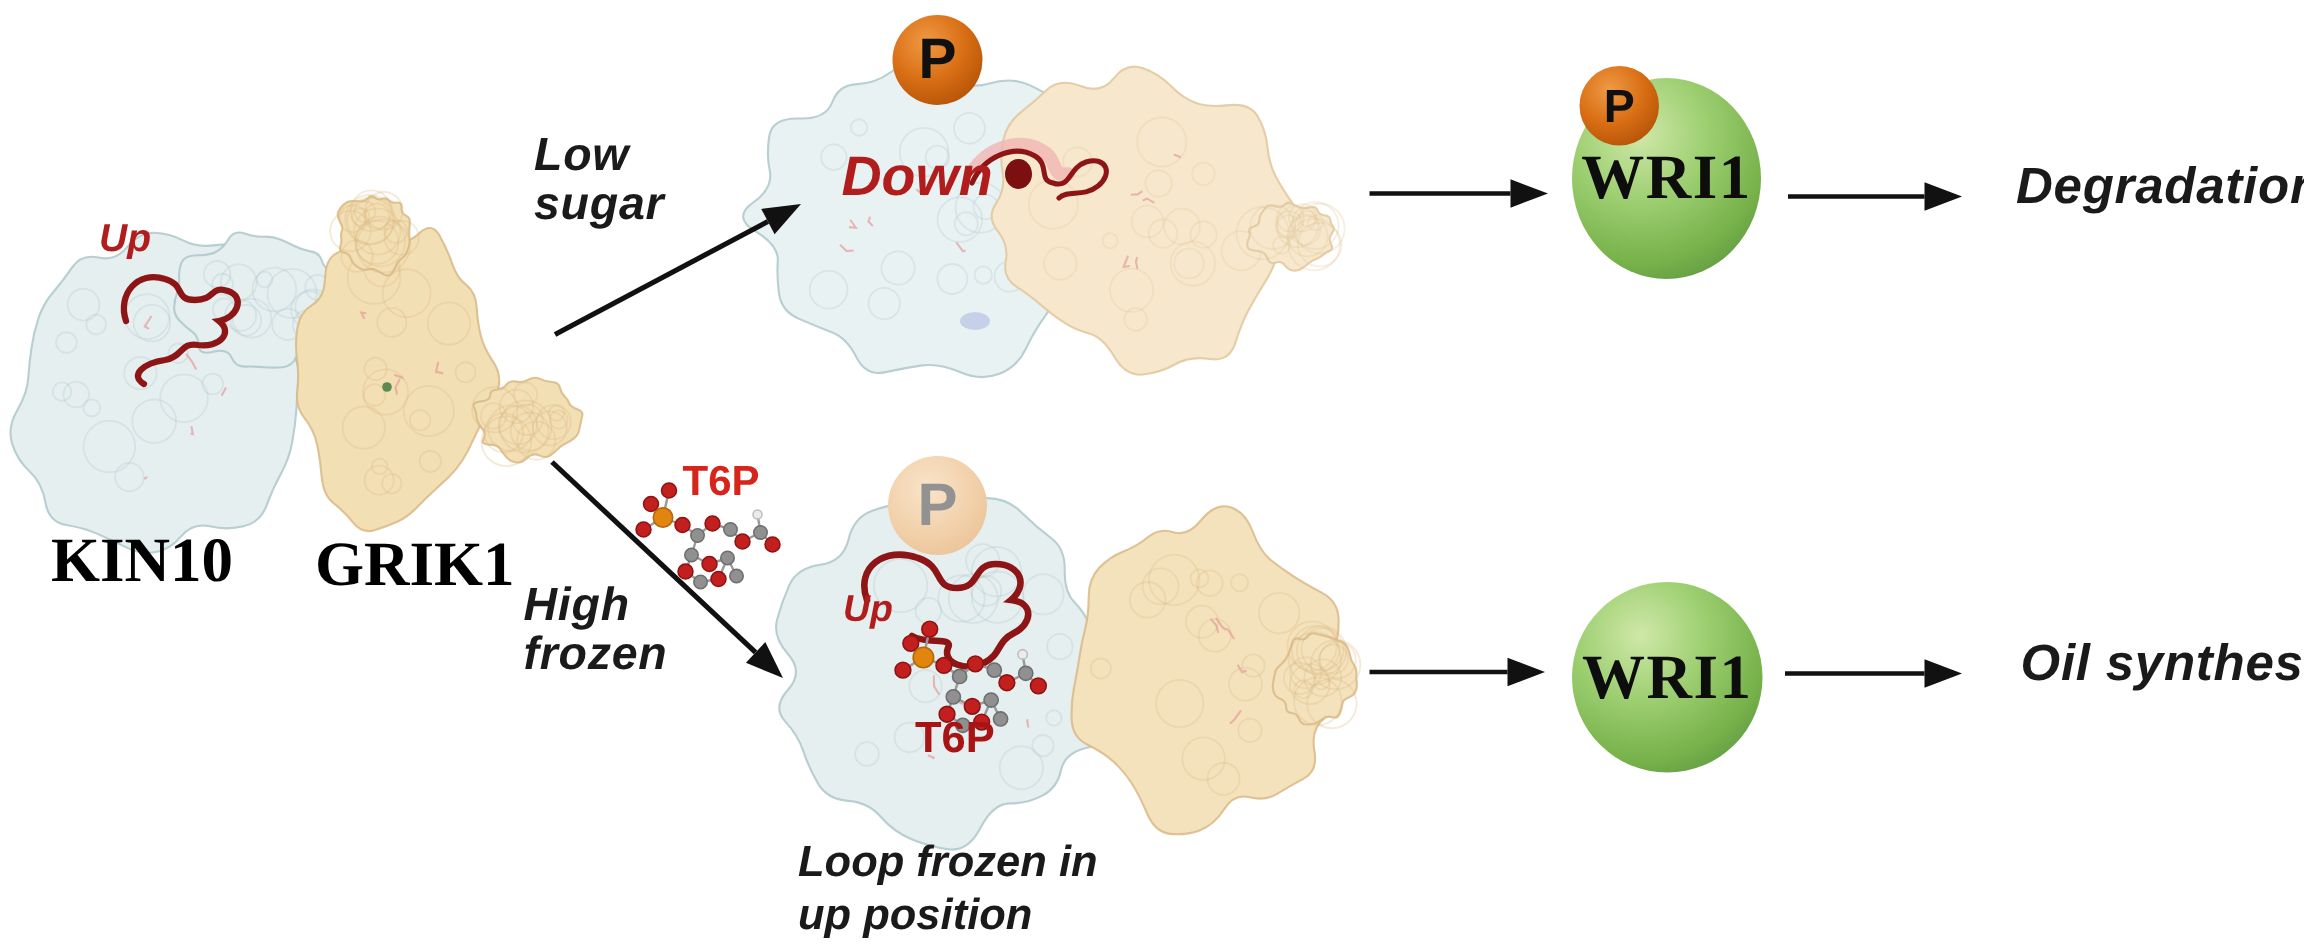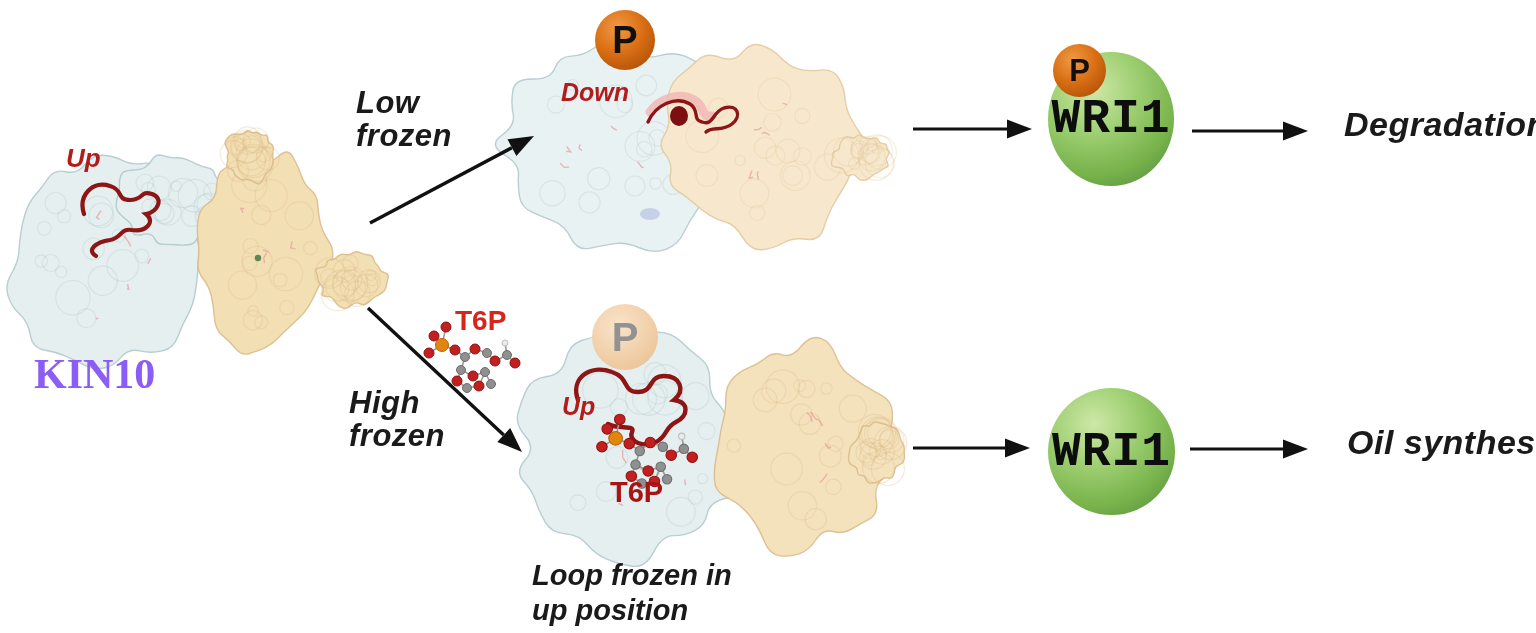--- a/index.html
+++ b/index.html
@@ -4,33 +4,33 @@
 <style>
   html,body{margin:0;padding:0;background:#fff;}
   .canvas{position:relative;width:1536px;height:633px;background:#fff;overflow:hidden;
           font-family:"Liberation Sans",sans-serif;}
   .canvas svg{position:absolute;left:0;top:0;z-index:1;}
   .lbl{position:absolute;z-index:4;line-height:1.08;white-space:nowrap;color:var(--text-black);}
   .wrap{white-space:normal;}
   .cond{font-style:italic;font-weight:700;font-size:31px;letter-spacing:.5px;}
   .outcome{font-style:italic;font-weight:700;font-size:34px;letter-spacing:.5px;}
   .caption{font-style:italic;font-weight:700;font-size:29px;line-height:1.22;}
-  .protein-name{font-family:"Liberation Serif",serif;font-weight:700;font-size:42px;color:#8b5cf6;}
+  .protein-name{font-family:"Liberation Serif",serif;font-weight:700;font-size:42px;color:#000000;}
   .state{font-style:italic;font-weight:700;font-size:26px;color:var(--dark-red);}
   .t6p{font-weight:700;font-size:28px;text-align:center;}
   .t6p.bright{color:var(--bright-red);}
   .t6p.deep{color:var(--deep-red);}
   .sphere{position:absolute;border-radius:50%;display:flex;align-items:center;justify-content:center;z-index:2;}
   .p-sphere{background:radial-gradient(circle at 38% 30%,#f09a45 0%,#d96f15 45%,#b65408 80%,#a04806 100%);
             color:#101010;font-weight:800;font-family:"Liberation Sans",sans-serif;}
   .p-sphere.badge{z-index:3;}
   .p-sphere.faded{background:radial-gradient(circle at 40% 33%,#f9e4ca 0%,#f1cfa8 55%,#e9c094 90%);
             color:#929292;}
   .wri1-sphere{background:radial-gradient(circle at 36% 28%,#cfe8a8 0%,#9ecf72 35%,#77b24a 68%,#5d9643 88%,#538540 100%);}
-  .wri1-text{font-family:Liberation Mono, monospace;font-weight:700;font-size:48px;color:#0d0d0d;letter-spacing:1px;}
+  .wri1-text{font-family:Liberation Serif, serif;font-weight:700;font-size:42px;color:#0d0d0d;letter-spacing:1px;}
 </style>
 </head>
 <body>
 
 <div class="canvas">
 
   <svg width="1536" height="633" viewBox="0 0 1536 633">
       <path d="M726.2,134.0Q724.7,145.0 723.8,155.5Q722.8,166.0 716.6,174.9Q710.4,183.9 706.4,193.5Q702.3,203.1 695.9,211.9Q689.5,220.7 683.7,232.8Q678.0,244.9 665.8,249.4Q653.7,254.0 639.9,248.0Q626.1,242.1 614.8,243.6Q603.5,245.2 590.4,248.1Q577.3,251.1 570.9,238.1Q564.5,225.1 554.1,221.3Q543.8,217.4 532.4,212.4Q521.1,207.5 519.4,196.0Q517.8,184.6 518.5,174.1Q519.3,163.6 503.7,154.3Q488.2,145.0 501.8,135.3Q515.5,125.6 513.2,114.1Q510.8,102.6 512.9,90.5Q515.0,78.5 532.8,79.0Q550.6,79.6 554.9,68.0Q559.2,56.5 571.2,56.1Q583.3,55.7 593.2,48.5Q603.1,41.4 614.8,42.7Q626.6,44.1 635.9,51.9Q645.2,59.8 659.6,55.6Q674.0,51.4 685.6,56.4Q697.2,61.4 707.2,69.3Q717.1,77.1 719.7,89.2Q722.2,101.3 725.0,112.2Q727.7,123.1 726.2,134.0Z" fill="#e9f2f2" stroke="#aec7ca" stroke-width="1.4" stroke-opacity="0.85"></path>
       <circle cx="634.9" cy="186.0" r="10.0" fill="none" stroke="#aec7ca" stroke-opacity="0.3" stroke-width="1.2"></circle>
       <circle cx="589.5" cy="202.4" r="10.5" fill="none" stroke="#aec7ca" stroke-opacity="0.3" stroke-width="1.2"></circle>
@@ -343,26 +343,27 @@
       <line x1="1192" y1="131" x2="1283.0" y2="131.0" stroke="#111111" stroke-width="3"></line>
       <polygon points="1308,131 1283.0,140.5 1283.0,121.5" fill="#111111"></polygon>
       <line x1="913" y1="448" x2="1005.0" y2="448.0" stroke="#111111" stroke-width="3"></line>
       <polygon points="1030,448 1005.0,457.5 1005.0,438.5" fill="#111111"></polygon>
       <line x1="1190" y1="449" x2="1283.0" y2="449.0" stroke="#111111" stroke-width="3"></line>
       <polygon points="1308,449 1283.0,458.5 1283.0,439.5" fill="#111111"></polygon>
     </svg>
 
   <div class="lbl state" style="left:66px;top:144px">Up</div>
   <div class="lbl protein-name" style="left:34px;top:352px">KIN10</div>
-
-  <div class="lbl cond wrap" style="left:356px;top:86px;width:116px">Low frozen</div>
+  <div class="lbl protein-name" style="left:210px;top:355px">GRIK1</div>
+
+  <div class="lbl cond wrap" style="left:356px;top:86px;width:116px">Low sugar</div>
   <div class="sphere p-sphere" style="left:595px;top:10px;width:60px;height:60px;font-size:38px">
     <span>P</span>
   </div>
-  <div class="lbl state" style="left:561px;top:79px;font-size:25px">Down</div>
+  <div class="lbl state" style="left:561px;top:98px;font-size:37px">Down</div>
   <div class="sphere wri1-sphere" style="left:1048px;top:52px;width:126px;height:134px">
     <span class="wri1-text">WRI1</span>
   </div>
   <div class="sphere p-sphere badge" style="left:1053px;top:44px;width:53px;height:53px;font-size:31px">
     <span>P</span>
   </div>
   <div class="lbl outcome" style="left:1344px;top:106px">Degradation</div>
 
   <div class="lbl t6p bright" style="left:455px;top:306px">T6P</div>
   <div class="lbl cond wrap" style="left:349px;top:386px;width:126px">High frozen</div>

